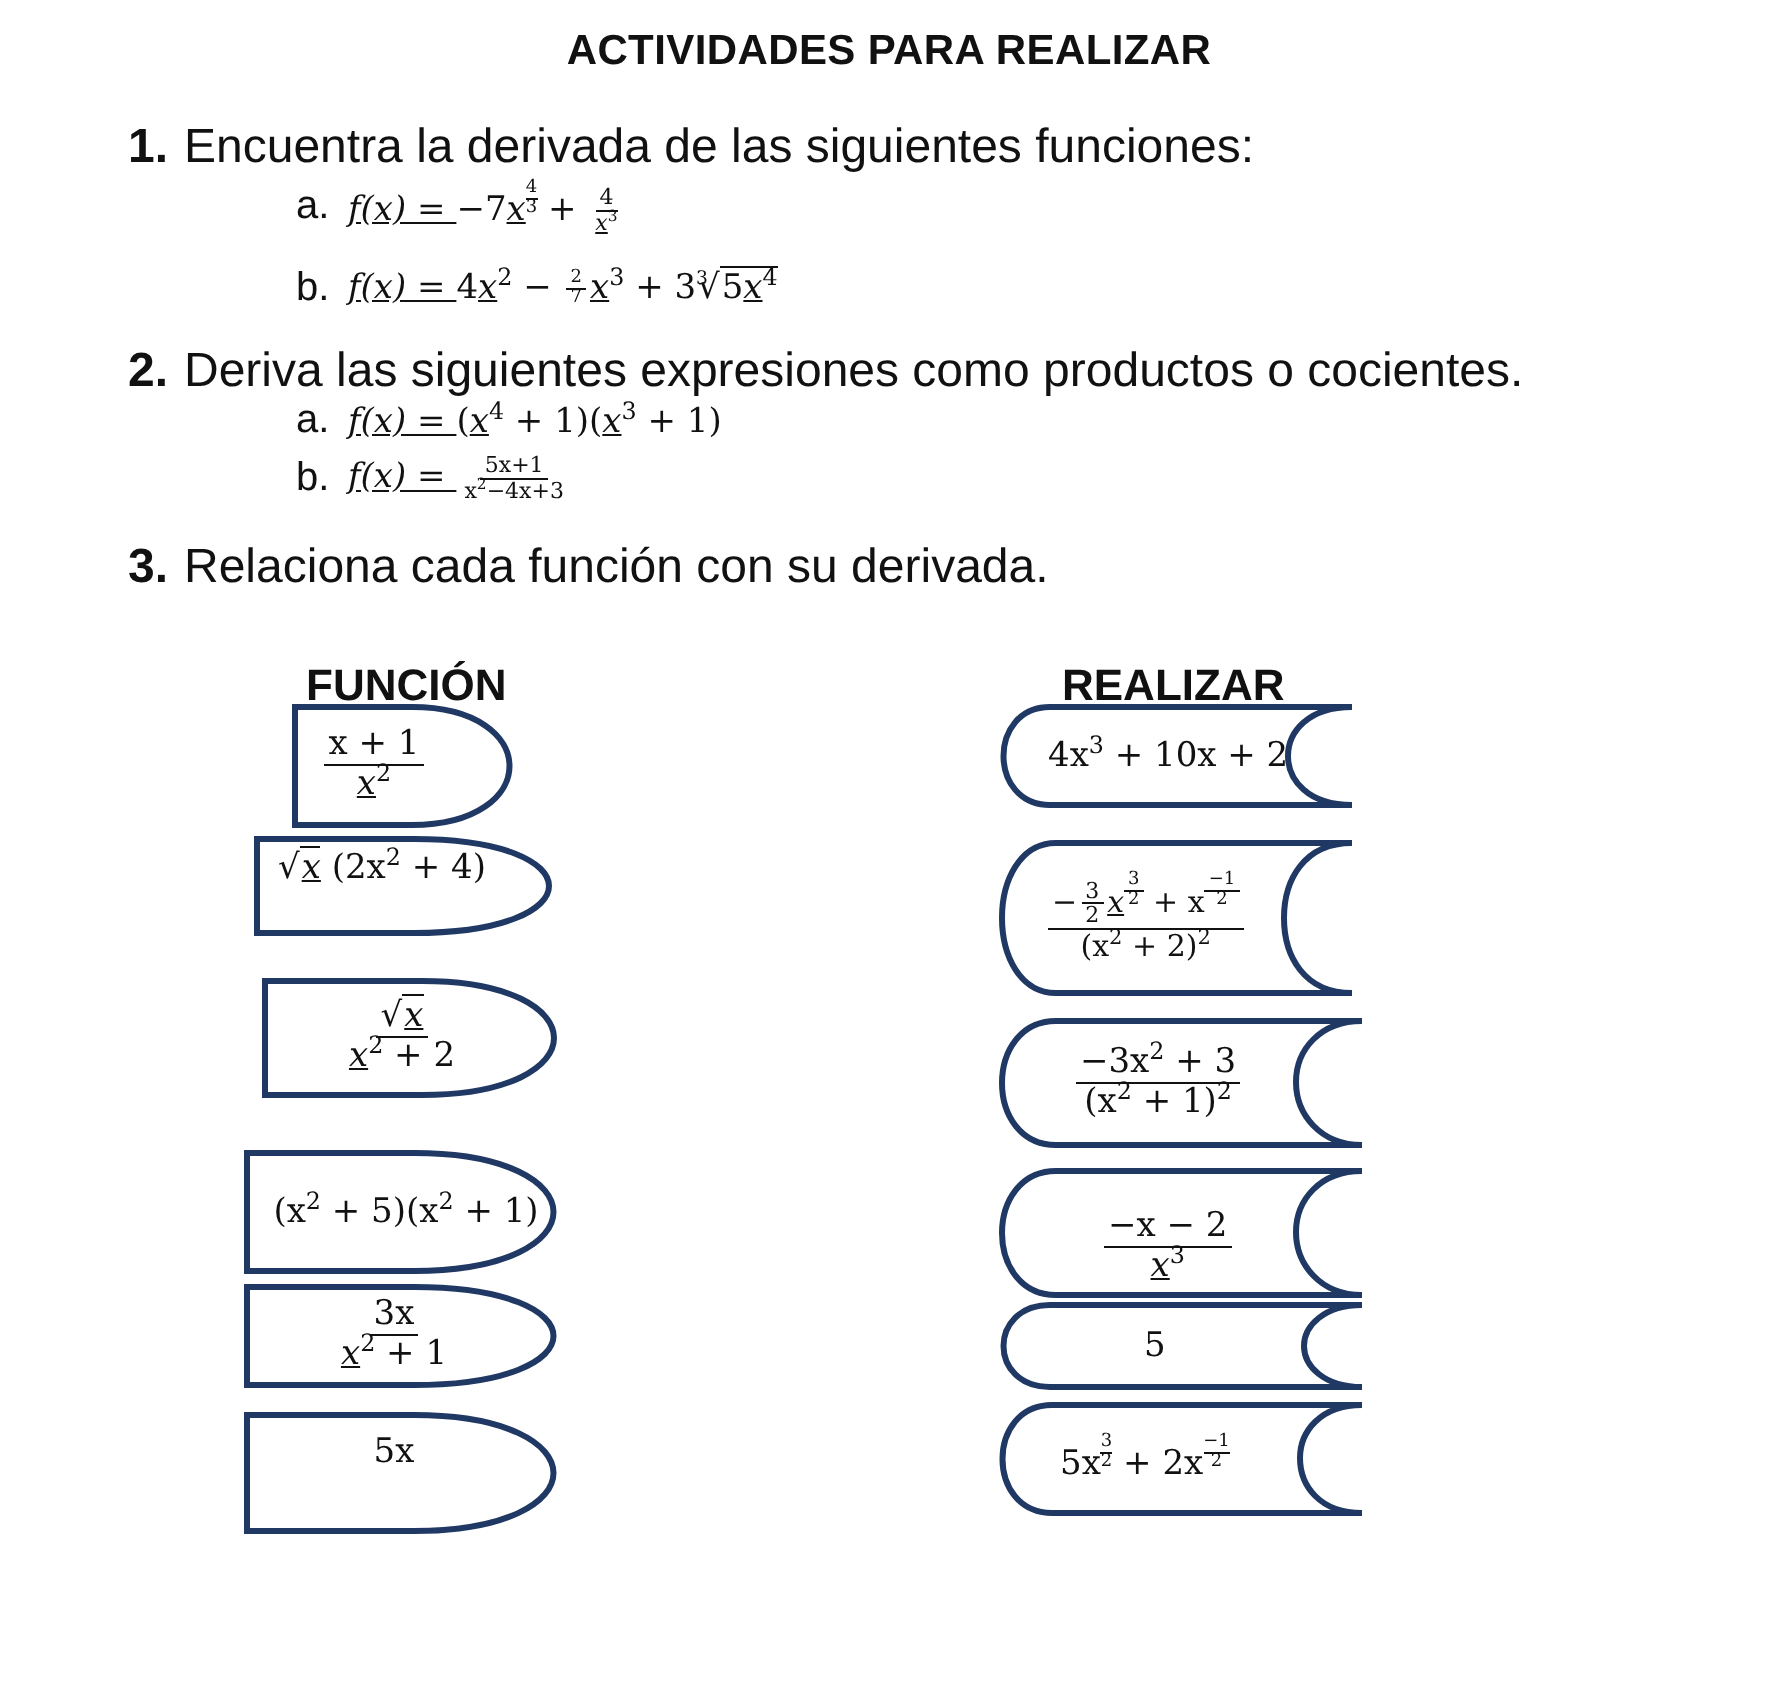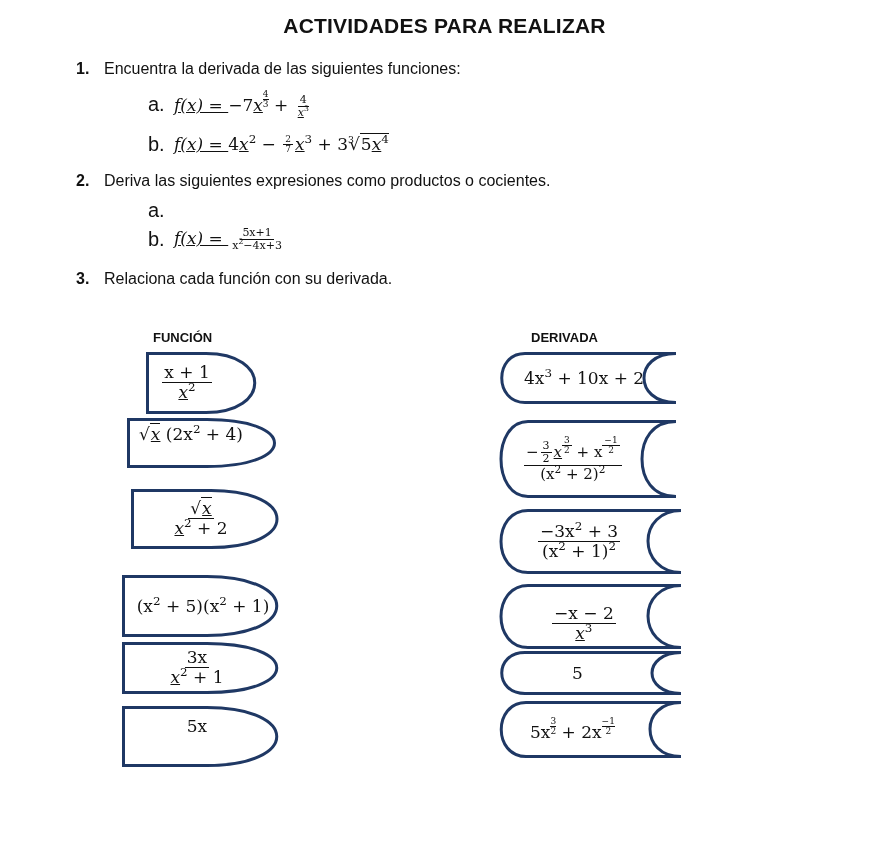--- a/index.html
+++ b/index.html
@@ -1,33 +1,33 @@
 <!DOCTYPE html>
 <html><head>
 <meta charset="utf-8">
 <style>
   html, body { margin:0; padding:0; background:#ffffff; }
   body { width:889px; height:848px; position:relative; overflow:hidden; color:#111; font-family:"Liberation Sans", sans-serif; }
   .title { position:absolute; left:0; width:889px; top:14px; text-align:center; font-weight:bold; font-size:21px; letter-spacing:0.2px; }
-  .q { position:absolute; left:76px; font-size:16px; }
+  .q { position:absolute; left:64px; font-size:24px; }
   .q .num { font-weight:bold; display:inline-block; width:28px; }
   .item { position:absolute; left:148px; font-size:20px; display:flex; align-items:center; }
   .item .lbl { width:26px; display:inline-block; }
   .m { font-family:"DejaVu Serif", serif; font-size:17px; white-space:nowrap; }
   .m i { font-style:italic;text-decoration:underline; }
   .frac { display:inline-flex; flex-direction:column; align-items:center; vertical-align:middle; margin:0 2px; }
   .frac .n { border-bottom:1px solid #111; padding:0 2px; line-height:1.05; }
   .frac .d { line-height:1.1; padding:0 2px; }
   .frac.small { font-size:11px; }
   .frac.tiny { font-size:9px; }
   sup { font-size:70%; vertical-align:super; line-height:0; }
   .supfrac { display:inline-flex; flex-direction:column; align-items:center; font-size:9px; vertical-align:14px; line-height:1; }
   .supfrac .n { border-bottom:1px solid #111; }
   .sqrt { border-top:1.3px solid #111; padding-left:1px; }
-  .hdr { position:absolute; font-weight:bold; font-size:13px; }
+  .hdr { position:absolute; font-weight:bold; font-size:22px; }
   .shape { position:absolute; }
   .shape svg { position:absolute; left:0; top:0; overflow:visible; }
   .shape .content { position:absolute; inset:0; display:flex; align-items:center; justify-content:center; }
 </style>
 </head>
 <body>
 
 <div class="title">ACTIVIDADES PARA REALIZAR</div>
 
 <div class="q" style="top:60px;">
@@ -53,37 +53,40 @@
         <span class="d">7</span>
       </span><i>x</i><sup>3</sup><span> + 3</span><sup style="font-size:55%;margin-right:-5px;">3</sup><span>√</span><span class="sqrt"><span>5</span><i>x</i><sup>4</sup></span>
   </span>
 </div>
 
 <div class="q" style="top:172px;">
   <span class="num">2.</span><span>Deriva las siguientes expresiones como productos o cocientes.</span>
 </div>
 <div class="item" style="top:199px;">
   <span class="lbl">a.</span>
+  <span class="m">
+    <i>f(x) = </i><span>(</span><i>x</i><sup>4</sup><span> + 1)(</span><i>x</i><sup>3</sup><span> + 1)</span>
+  </span>
 </div>
 <div class="item" style="top:227px;">
   <span class="lbl">b.</span>
   <span class="m">
     <i>f(x) = </i><span class="frac small">
         <span class="n">5x+1</span>
         <span class="d"><span>x</span><sup>2</sup><span>−4x+3</span></span>
       </span>
   </span>
 </div>
 
 <div class="q" style="top:270px;">
   <span class="num">3.</span><span>Relaciona cada función con su derivada.</span>
 </div>
 
 <div class="hdr" style="left:153px; top:330px;">FUNCIÓN</div>
-<div class="hdr" style="left:531px; top:330px;">DERIVADA</div>
+<div class="hdr" style="left:531px; top:330px;">REALIZAR</div>
 
 <div class="shape" style="left:146px; top:352px; width:112px; height:62px;">
   <svg width="112" height="62">
       <path d="M1.5,1.5 H60 C125,1.5 125,60.5 60,60.5 H1.5 Z" fill="none" stroke="#1f3864" stroke-width="3"></path>
     </svg>
   <div class="content" style="padding-right:30px;">
       <span class="m frac">
         <span class="n">x + 1</span>
         <span class="d"><i>x</i><sup>2</sup></span>
       </span>

